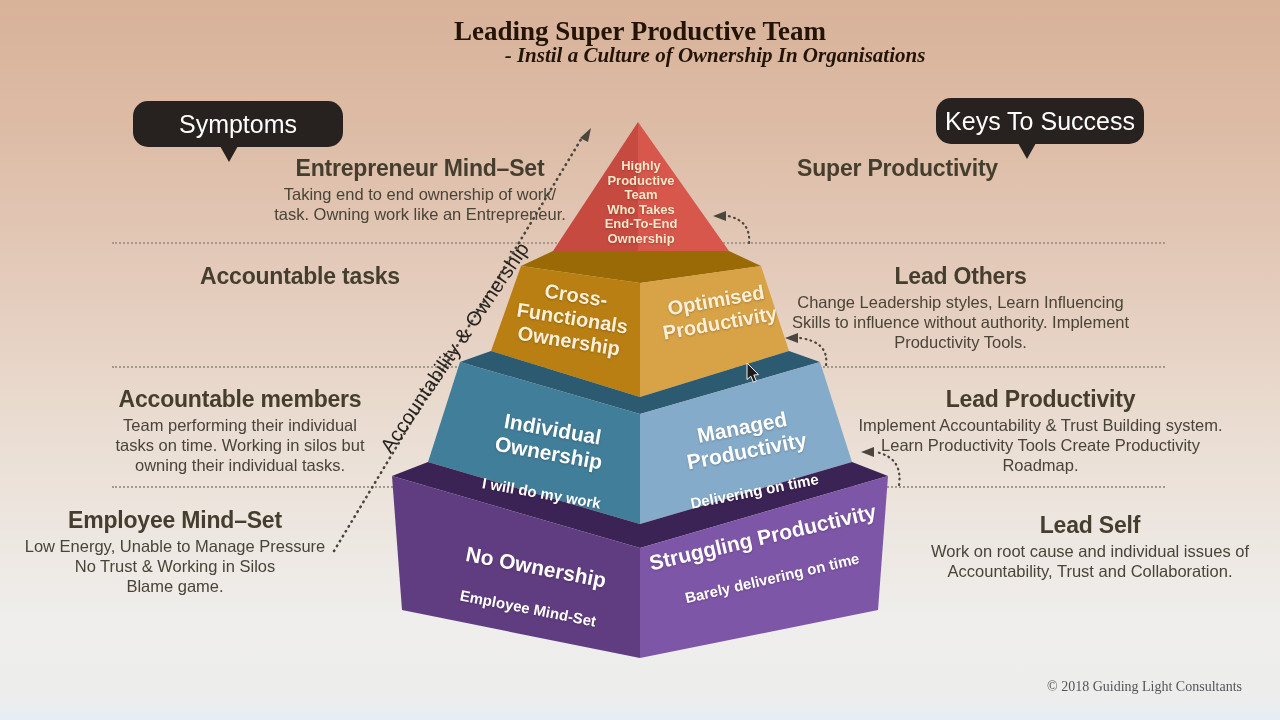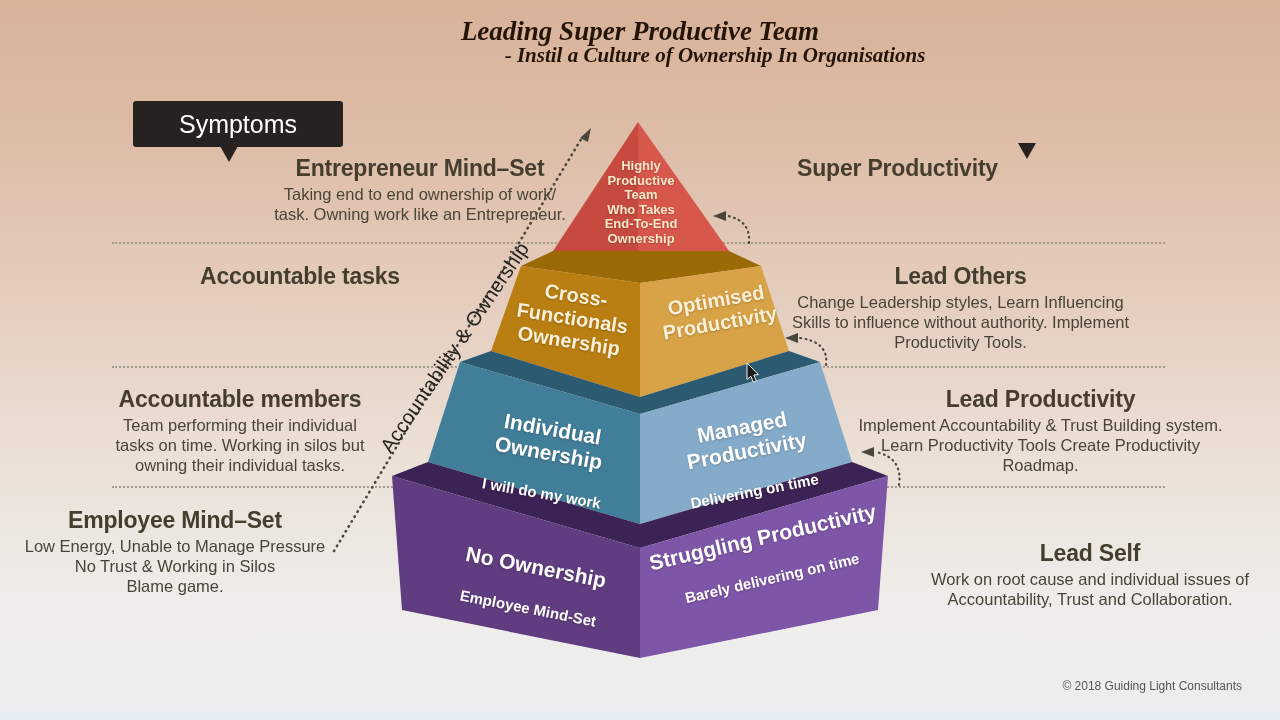--- a/index.html
+++ b/index.html
@@ -4,46 +4,46 @@
 <style>
   html,body{margin:0;padding:0;}
   .stage{
     position:relative;width:1280px;height:720px;overflow:hidden;
     font-family:"Liberation Sans",sans-serif;
     background:linear-gradient(180deg,#d8b299 0%,#ddbca6 18%,#e4ccbc 40%,#ebdfd5 62%,#efeeec 86%,#ededeb 96%,#e9eef4 100%);
   }
   .abs{position:absolute;}
   
   .title1{left:240px;top:16px;width:800px;text-align:center;
-    font-family:"Liberation Serif",serif;font-style:italic;font-weight:700;
+    font-family:"Liberation Serif",serif;font-weight:700;
     font-size:27px;color:#241408;z-index:3;}
   .title2{left:345px;top:43px;width:740px;text-align:center;
     font-family:"Liberation Serif",serif;font-style:italic;font-weight:700;
     font-size:21px;color:#241408;z-index:3;}
   
-  .callout{background:#272120;color:#fff;border-radius:3px;z-index:4;
+  .callout{background:#272120;color:#fff;border-radius:15px;z-index:4;
     display:flex;align-items:center;justify-content:center;font-size:25px;}
   .callout-symptoms{left:133px;top:101px;width:210px;height:46px;}
   .callout-keys{left:936px;top:98px;width:208px;height:46px;}
   .pointer{width:0;height:0;border-left:9px solid transparent;border-right:9px solid transparent;
     border-top:16px solid #272120;z-index:4;}
   .pointer-symptoms{left:220px;top:146px;}
   .pointer-keys{left:1018px;top:143px;}
   
   .row{z-index:3;text-align:center;color:#46402f;}
   .row h3{margin:0 0 3px 0;font-size:23px;font-weight:700;color:#453e2e;letter-spacing:-0.2px;}
   .row .body{font-size:16.5px;line-height:1.2;white-space:pre-line;color:#4a4438;}
   .s1{left:230px;top:155px;width:380px;}
   .s2{left:110px;top:263px;width:380px;}
   .s3{left:60px;top:386px;width:360px;}
   .s4{left:-5px;top:507px;width:360px;}
   .k1{left:705px;top:155px;width:385px;text-align:center;}
   .k2{left:768px;top:263px;width:385px;}
   .k3{left:843px;top:386px;width:395px;}
-  .k4{left:900px;top:512px;width:380px;margin-top:28px;}
+  .k4{left:900px;top:512px;width:380px;}
   
   .hline{left:112px;width:1053px;height:0;border-top:2px dotted #a39a8e;z-index:1;}
   .hline1{top:242px;} .hline2{top:366px;} .hline3{top:486px;}
   
   .gfx{left:0;top:0;z-index:2;}
   .dotline{fill:none;stroke-linecap:round;}
   
   .face{z-index:3;text-align:center;white-space:pre-line;
     text-shadow:0 1px 2px rgba(40,20,10,0.25);}
   .f-red{left:577px;top:159px;width:128px;font-size:13px;font-weight:700;line-height:1.12;}
@@ -53,42 +53,45 @@
   .f-blue-r{left:648px;top:397px;width:200px;transform:rotate(-11deg);}
   .f-purple-l{left:425px;top:537px;width:215px;transform:rotate(11deg);}
   .f-purple-r{left:638px;top:507px;width:258px;transform:rotate(-13deg);}
   .face .main{font-size:21px;font-weight:700;line-height:1.12;}
   .face .sub{font-size:15px;font-weight:700;margin-top:3px;}
   .f-purple-l .main,.f-purple-r .main{font-size:21px;}
   
   .axis-label{left:325px;top:336px;width:260px;text-align:center;z-index:3;
     transform:rotate(-56deg);font-size:20px;color:#26231e;letter-spacing:0.2px;}
   
-  .copyright{right:38px;top:679px;z-index:3;font-family:Liberation Sans, sans-serif;
-    font-size:12px;color:#55545a;}
+  .copyright{right:38px;top:679px;z-index:3;font-family:Liberation Serif, serif;
+    font-size:14px;color:#55545a;}
   .bottom-bar{left:0;bottom:0;width:1280px;height:8px;background:#e7edf5;z-index:0;}
 </style>
 </head>
 <body>
 
 <div class="stage">
 
   <div class="abs bottom-bar"></div>
 
   <div class="abs title1">Leading Super Productive Team</div>
   <div class="abs title2">- Instil a Culture of Ownership In Organisations</div>
 
   <div class="abs hline hline1"></div>
   <div class="abs hline hline2"></div>
   <div class="abs hline hline3"></div>
 
   <div class="abs callout callout-symptoms">
     <span>Symptoms</span>
   </div>
   <div class="abs pointer pointer-symptoms"></div>
+  <div class="abs callout callout-keys">
+    <span>Keys To Success</span>
+  </div>
   <div class="abs pointer pointer-keys"></div>
 
   <div class="abs row s1">
     <h3>Entrepreneur Mind–Set</h3>
     <div class="body">Taking end to end ownership of work/
 task. Owning work like an Entrepreneur.</div>
   </div>
   <div class="abs row s2">
     <h3>Accountable tasks</h3>
   </div>

